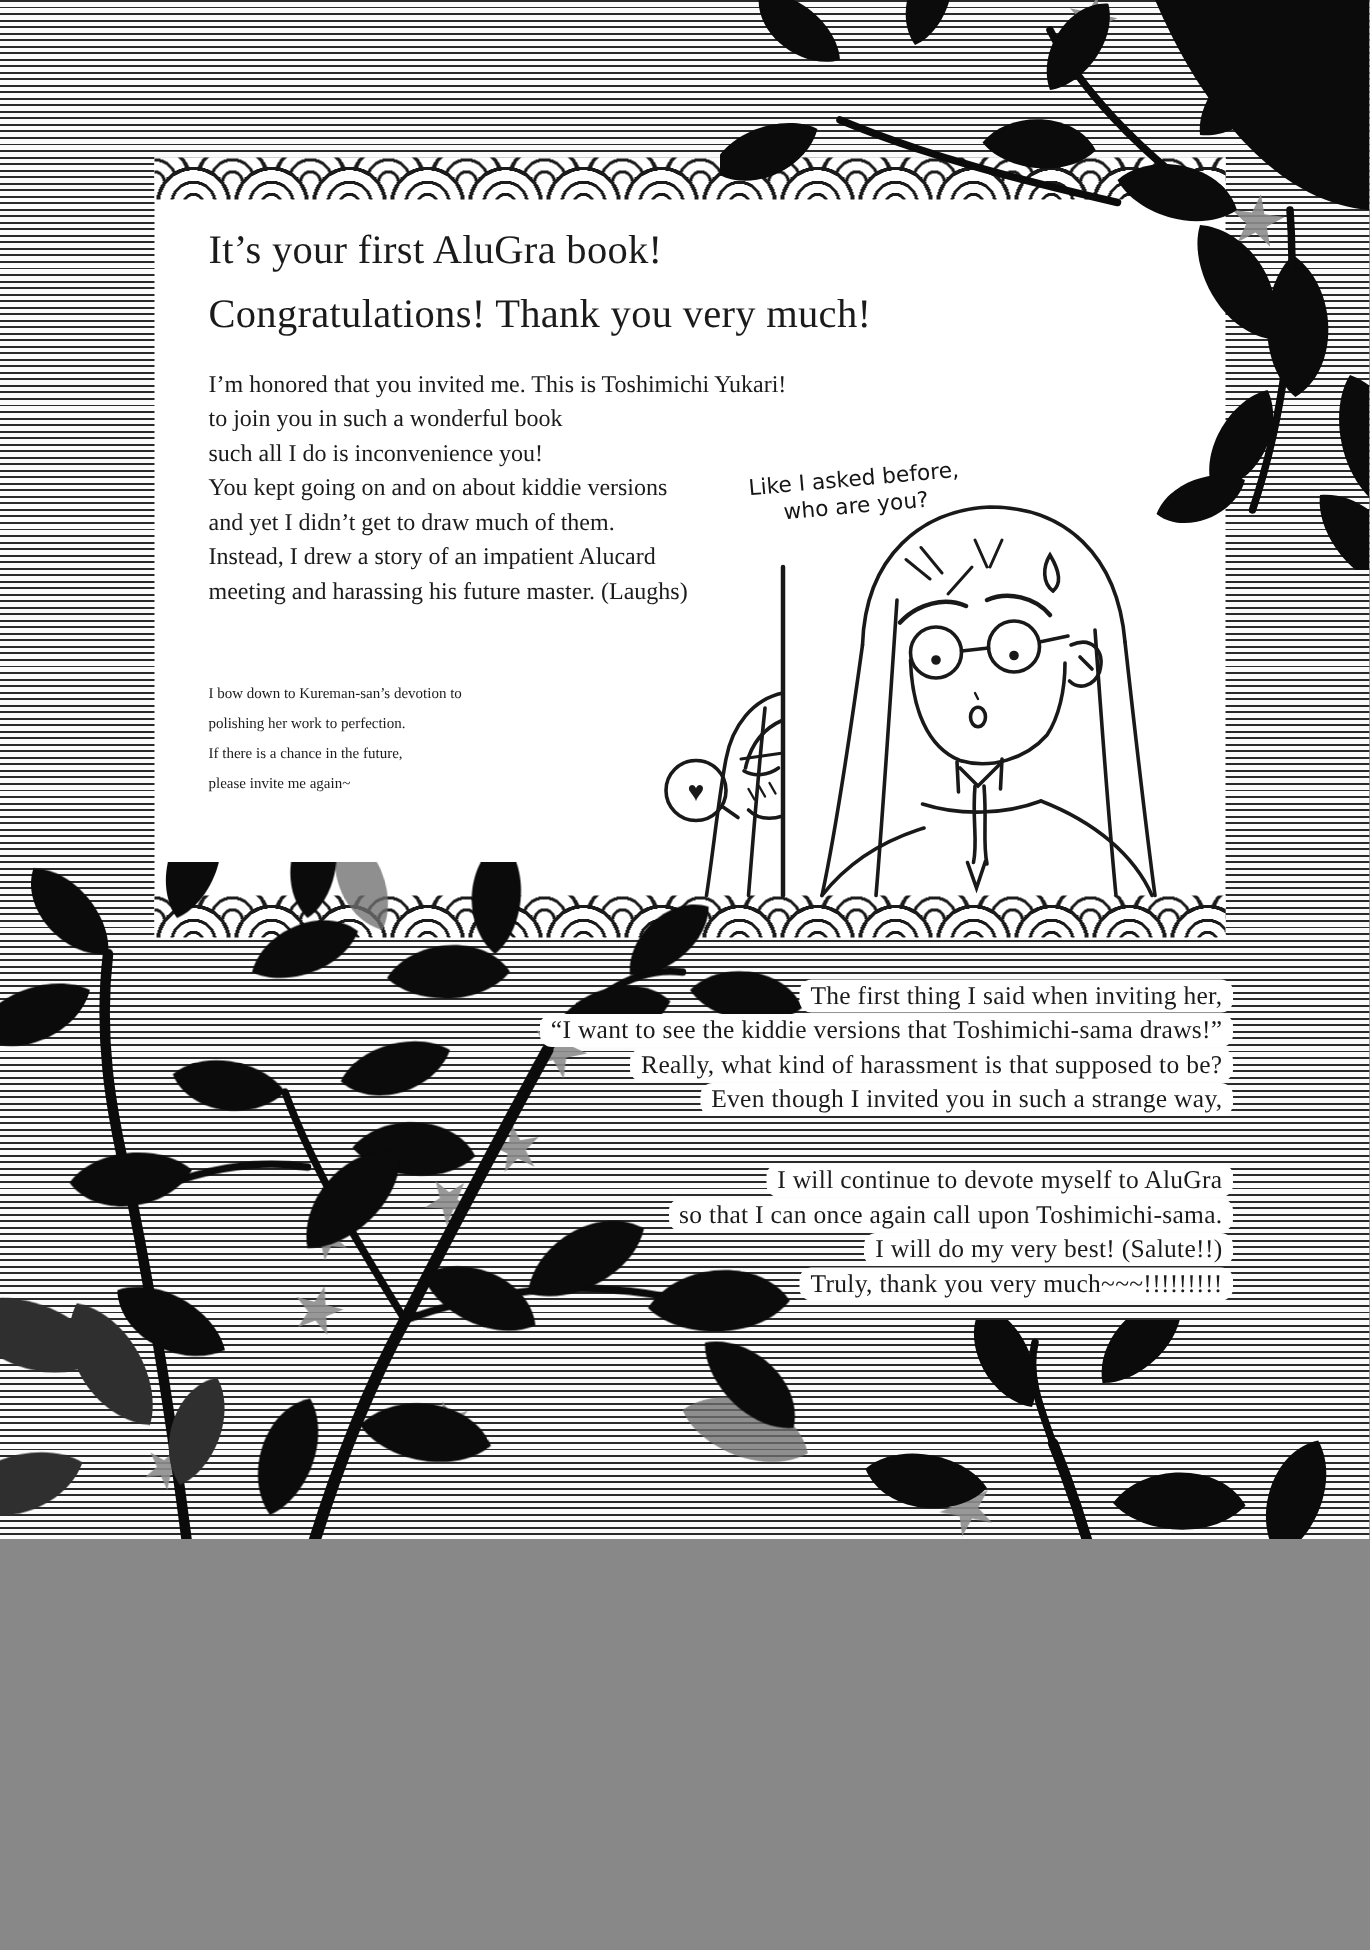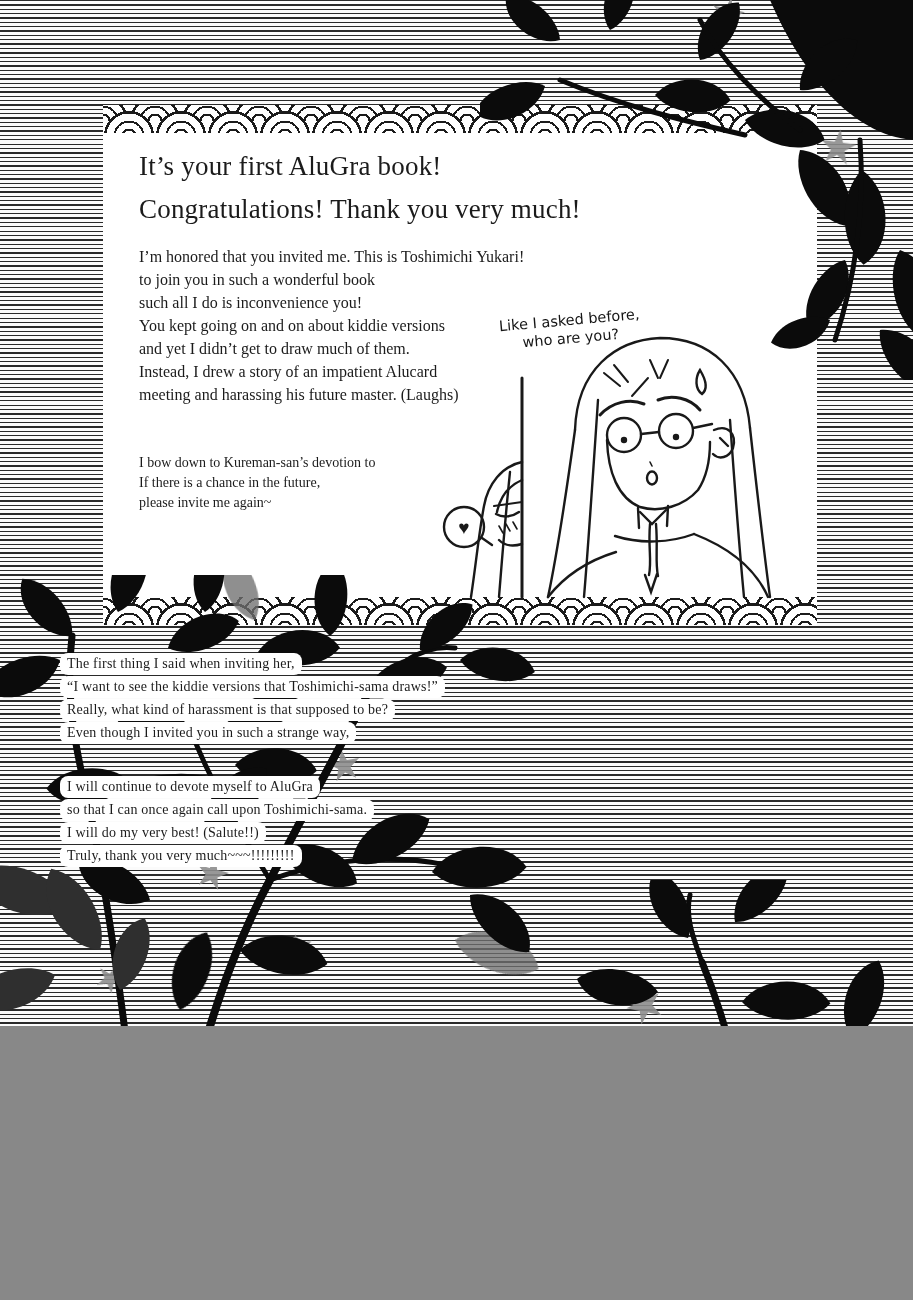--- a/index.html
+++ b/index.html
@@ -26,28 +26,28 @@
         #fff 7.5px 13.5px, var(--ink) 13.5px 15.5px, #fff 15.5px 22.5px,
         var(--ink) 22.5px 25px, transparent 25px);
     background-size:52px 28px,52px 28px;
     background-position:0 3px,26px -12px;
     background-repeat:repeat-x;
   }
   .seigaiha.top{top:0;} .seigaiha.bottom{bottom:0;}
   .heading{position:absolute;left:36px;top:40px;font-size:27px;line-height:43px;
     letter-spacing:.2px;}
   .para1{position:absolute;left:36px;top:140px;font-size:16px;line-height:23px;}
-  .para2{position:absolute;left:36px;top:348px;font-size:14px;line-height:20px;}
+  .para2{position:absolute;left:36px;top:348px;font-size:10px;line-height:20px;}
   .hand-caption{position:absolute;left:372px;top:206px;width:190px;text-align:center;
     font-family:"DejaVu Sans", sans-serif;font-size:14.5px;line-height:18px;
     transform:rotate(-5deg);color:#151515;}
   .char-art{position:absolute;left:337px;top:210px;}
   
-  .reply{position:absolute;left:60px;width:762px;z-index:4;
-    font-size:14px;line-height:22px;letter-spacing:.2px;}
+  .reply{position:absolute;left:60px;width:762px;text-align:right;z-index:4;
+    font-size:17px;line-height:22px;letter-spacing:.2px;}
   .reply .ln{margin:1px 0;}
   .reply .pill{display:inline-block;background:var(--paper);padding:0 7px;
     border-radius:8px;}
   .reply.b1{top:652px;} .reply.b2{top:775px;}
   
   .stars-layer{position:absolute;left:0;top:0;z-index:1;}
   .foliage{position:absolute;z-index:3;pointer-events:none;}
   .f-tr{left:480px;top:0;} .f-bl{left:0;top:575px;} .f-br{left:560px;top:880px;}
   
   .page-num{position:absolute;left:828px;top:1198px;z-index:6;
@@ -103,20 +103,21 @@
       <div class="ln">to join you in such a wonderful book</div>
       <div class="ln">such all I do is inconvenience you!</div>
       <div class="ln">You kept going on and on about kiddie versions</div>
       <div class="ln">and yet I didn’t get to draw much of them.</div>
       <div class="ln">Instead, I drew a story of an impatient Alucard</div>
       <div class="ln">meeting and harassing his future master. (Laughs)</div>
     </div>
 
     <div class="para2">
       <div class="ln">I bow down to Kureman-san’s devotion to</div>
+      <div class="ln">polishing her work to perfection.</div>
       <div class="ln">If there is a chance in the future,</div>
       <div class="ln">please invite me again~</div>
     </div>
 
     <div class="hand-caption">
       <div>Like I asked before,</div>
       <div>who are you?</div>
     </div>
 
     <svg class="char-art" width="390" height="287" viewBox="440 315 390 287">

